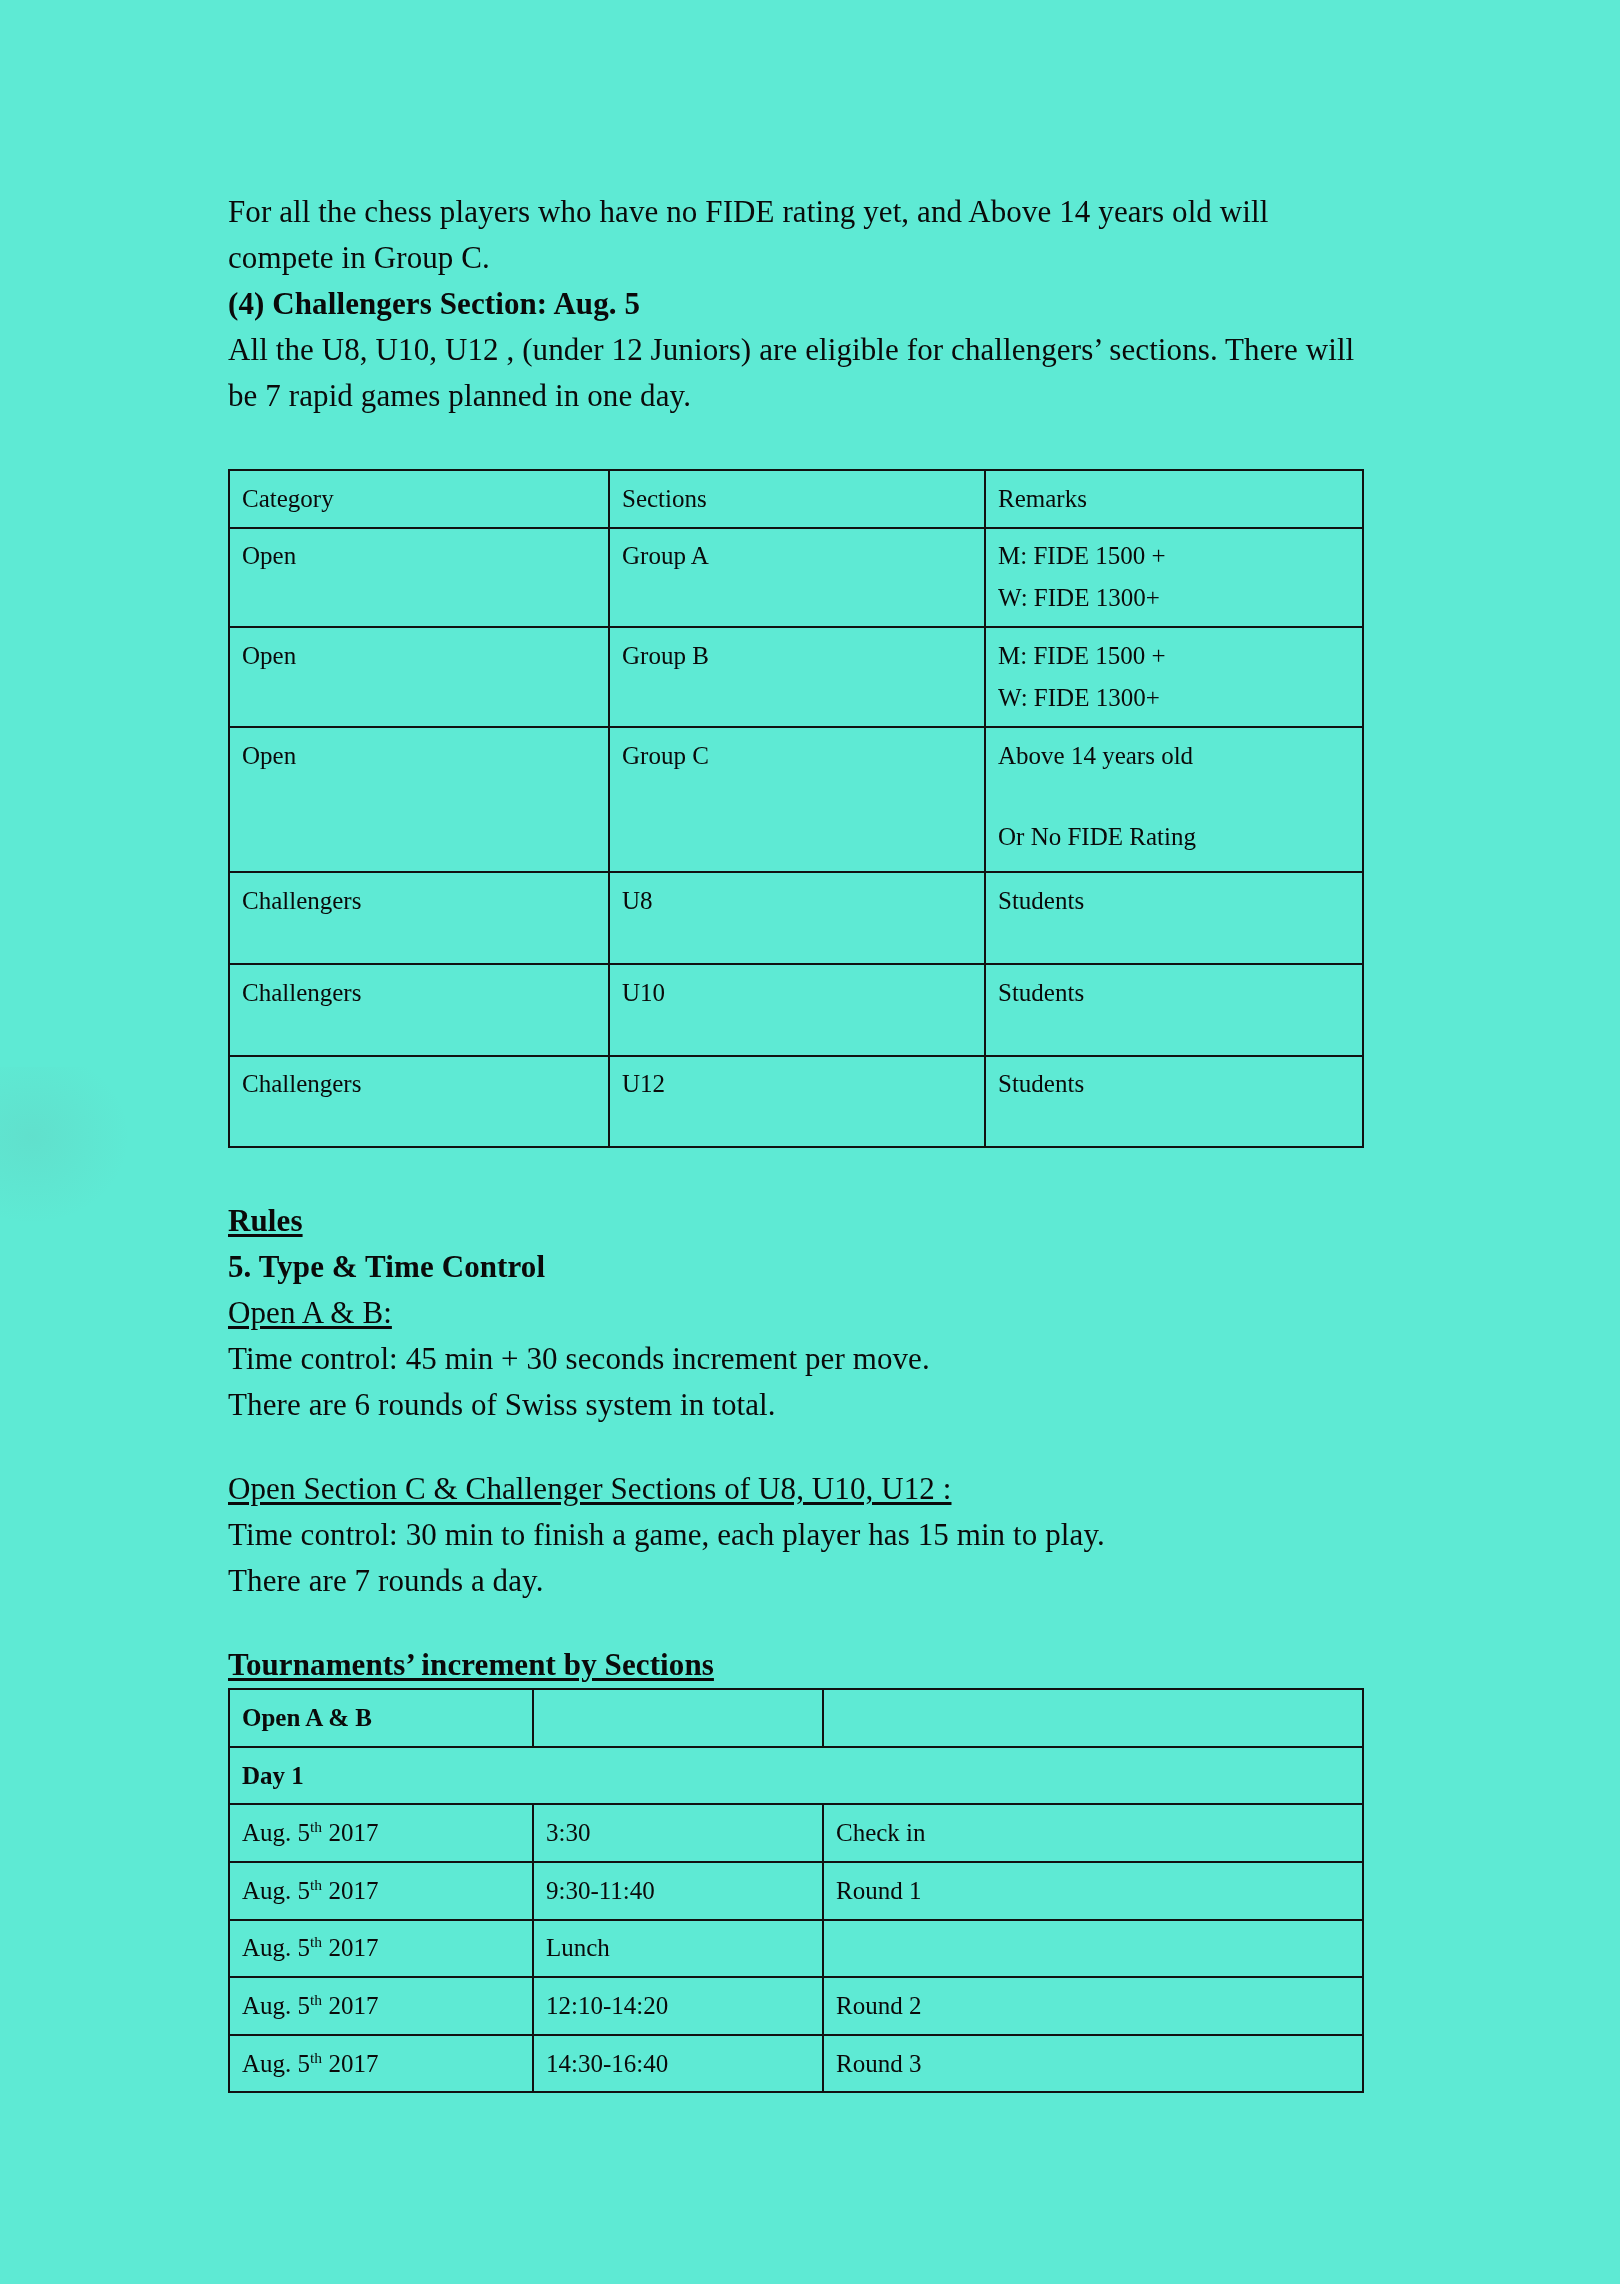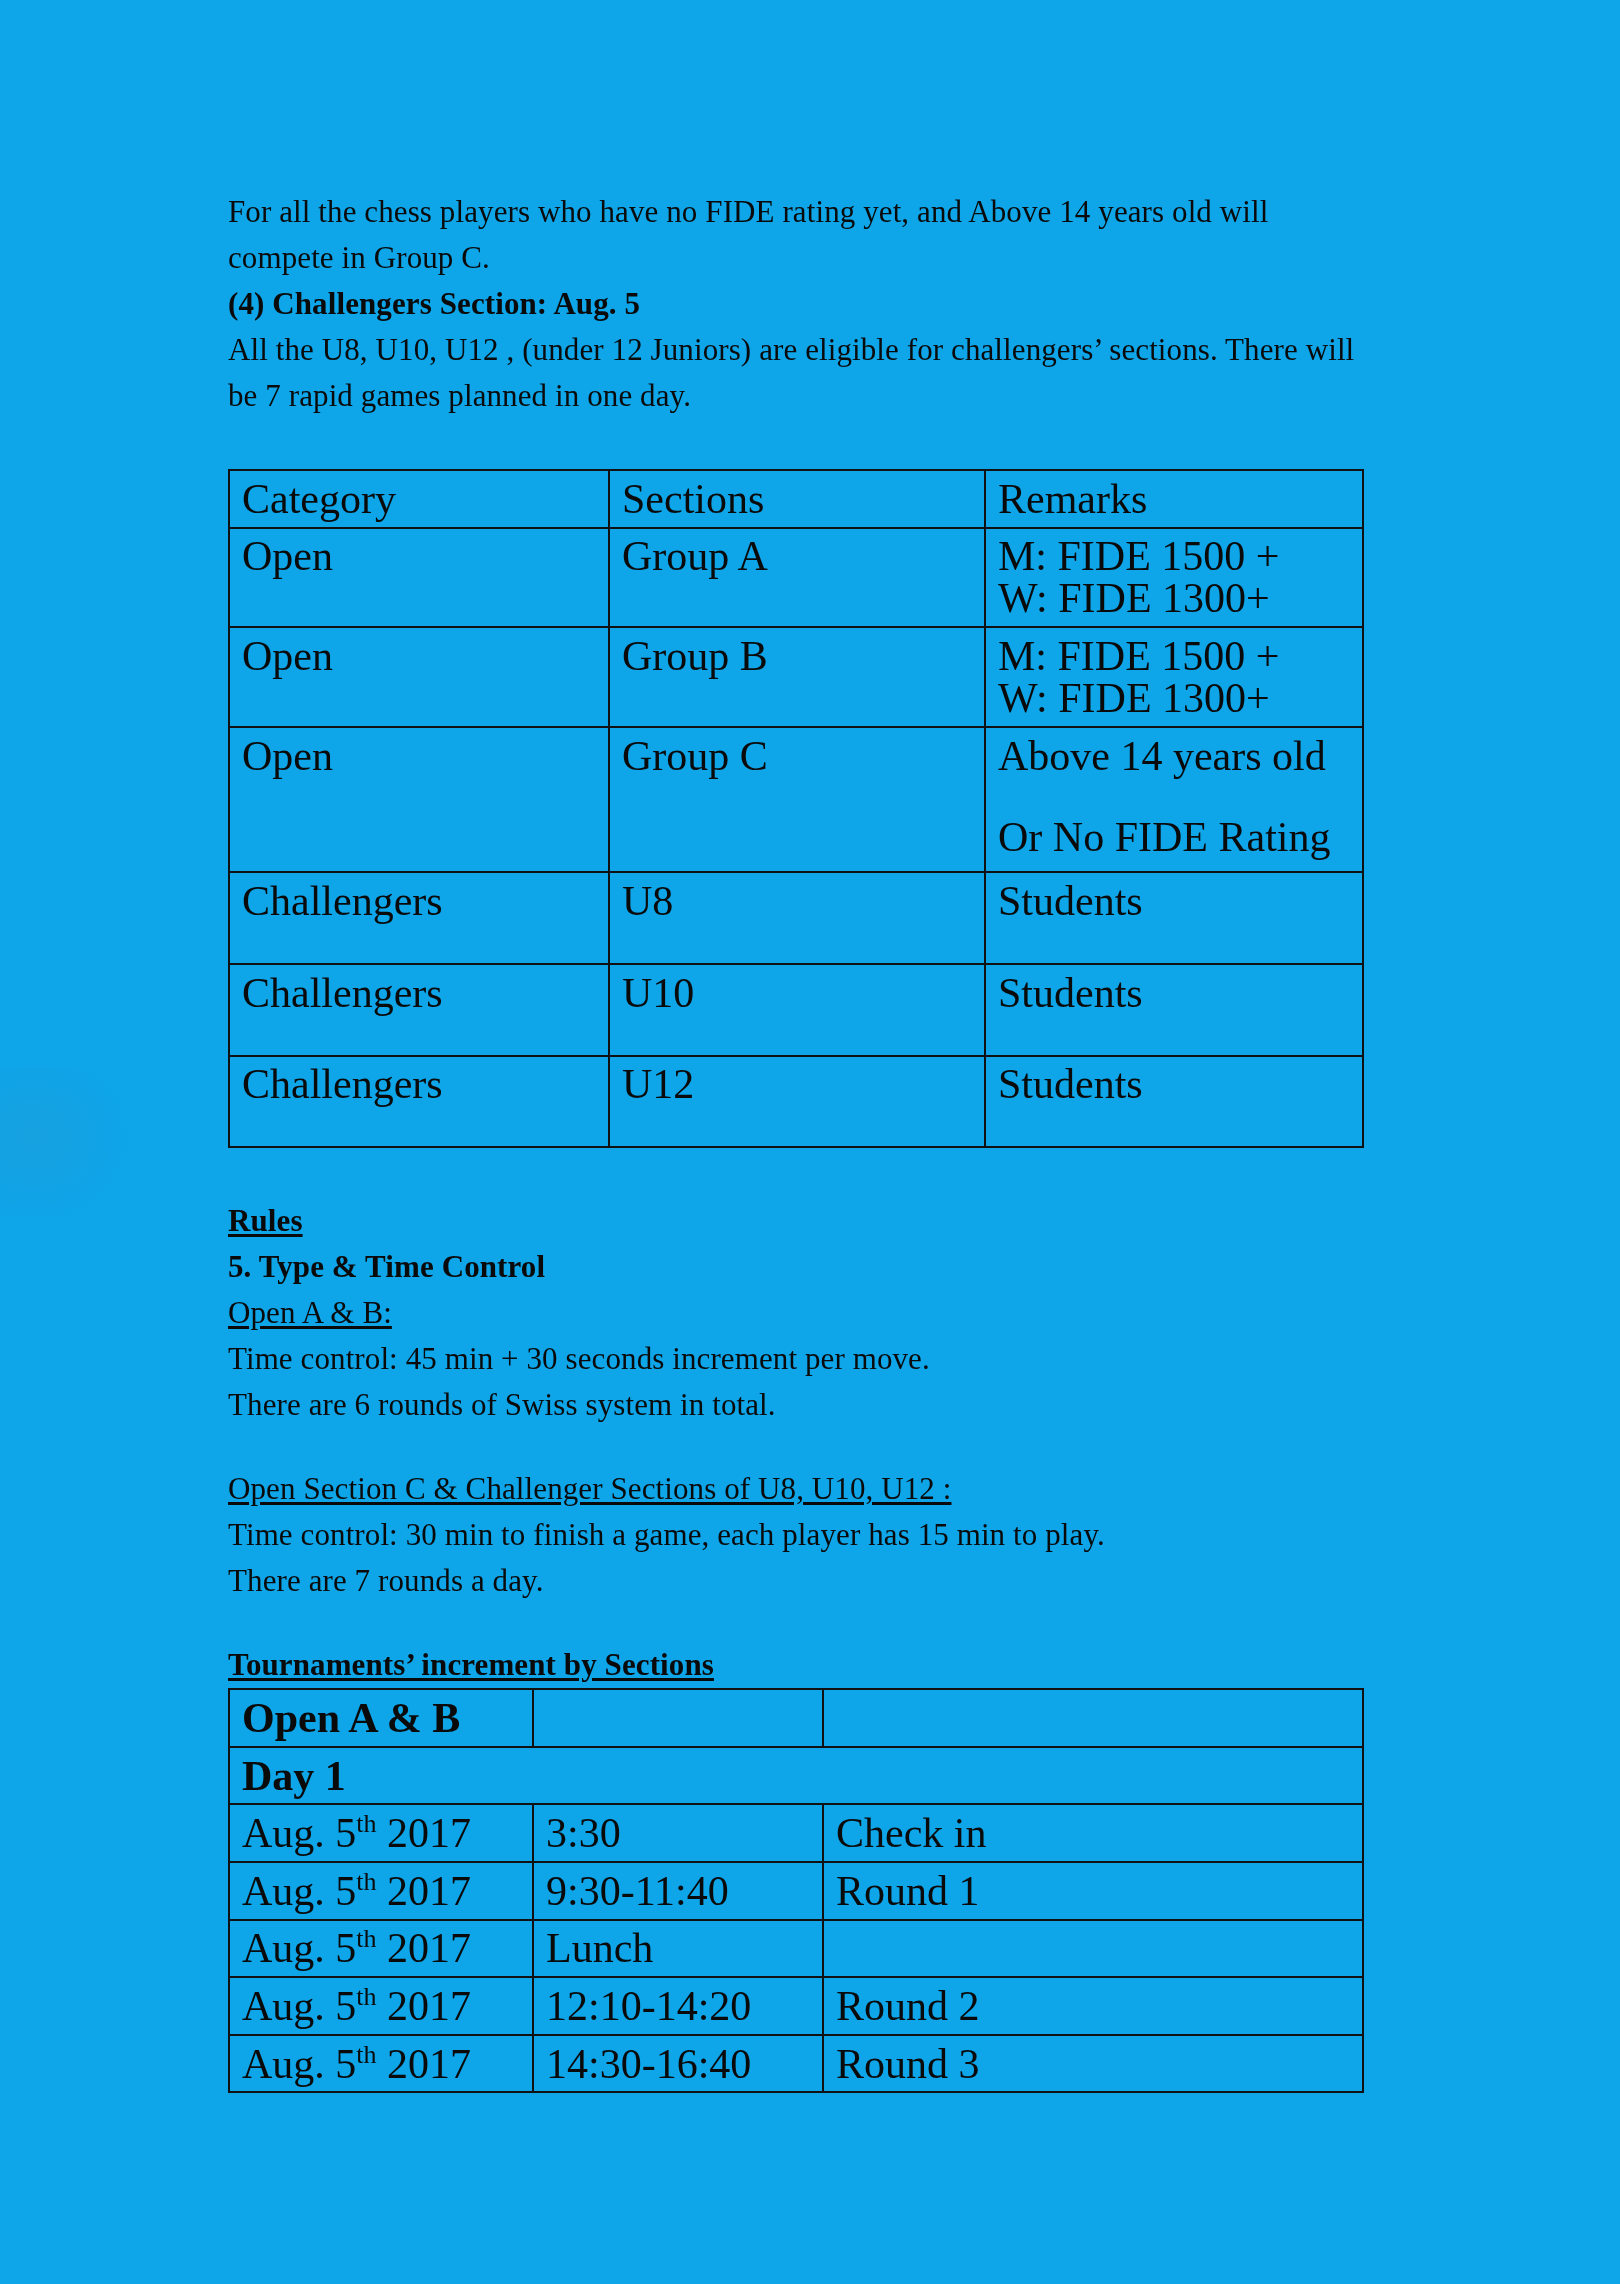--- a/index.html
+++ b/index.html
@@ -13,21 +13,21 @@
     position: relative;
     font-family: "Liberation Serif", "DejaVu Serif", serif;
     color: #0a0a0a;
     overflow: hidden;
   }
 
   
   .page {
     position: absolute;
     inset: 0;
-    background: #0ea5e9;
+    background: #5eead4;
   }
   .scan-smudge {
     position: absolute;
     left: 0px;
     top: 1067px;
     width: 128px;
     height: 155px;
     background: radial-gradient(ellipse at 25% 45%, rgba(120,120,125,0.085), rgba(255,255,255,0) 72%);
     pointer-events: none;
   }
@@ -58,21 +58,21 @@
     line-height: 0;
   }
   .spacer-md { height: 38px; }
   .spacer-lg { height: 50px; }
 
   
   table.doc-table {
     border-collapse: collapse;
     width: 1135px;
     table-layout: fixed;
-    font-size: 42px;
+    font-size: 25px;
   }
   table.doc-table td {
     border: 2px solid #111111;
     padding: 6.8px 10.8px 6.8px 12px;
     vertical-align: top;
     line-height: 42px;
   }
 
   
   .tbl-categories col.c1 { width: 380px; }

